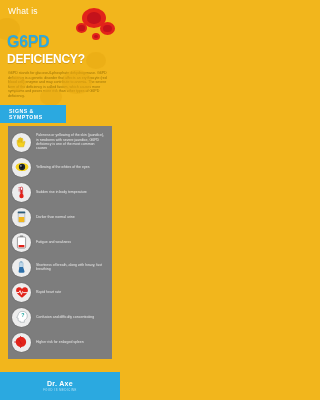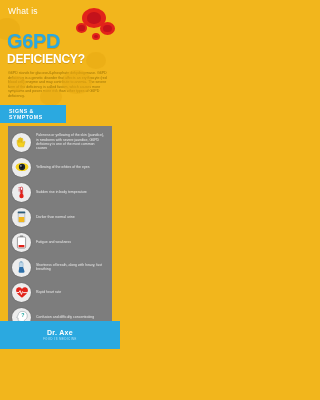--- a/index.html
+++ b/index.html
@@ -2,38 +2,38 @@
 <html><head>
 <meta charset="utf-8">
 <style>
   html,body{margin:0;padding:0;}
   body{
     width:120px;height:400px;overflow:hidden;
     background:#F2B61C;
     font-family:"Liberation Sans",sans-serif;
     -webkit-font-smoothing:antialiased;
   }
-  .page{position:relative;width:120px;height:349px;overflow:hidden;background:#F2B61C;}
+  .page{position:relative;width:120px;height:400px;overflow:hidden;background:#F2B61C;}
 
   
   .wm{position:absolute;border-radius:50%;background:#E8A913;opacity:.55;}
   .wm.w1{width:26px;height:22px;left:-6px;top:18px;}
   .wm.w2{width:20px;height:17px;left:86px;top:52px;}
   .wm.w3{width:30px;height:24px;left:62px;top:70px;}
   .wm.w4{width:18px;height:15px;left:8px;top:76px;}
   .wm.w5{width:22px;height:18px;left:40px;top:88px;}
 
   
   .header{position:relative;padding:7px 7px 0 7px;}
   .kicker{
     color:#FFFFFF;font-size:8.5px;font-weight:400;letter-spacing:.2px;
     line-height:9px;margin:0 0 1px 1px;
   }
   .title-g6pd{
-    color:#2BA9E0;font-size:20px;font-weight:bold;letter-spacing:-.3px;
+    color:#2BA9E0;font-size:16px;font-weight:bold;letter-spacing:-.3px;
     line-height:19px;margin:16px 0 0 0;
     text-shadow:0 1px 0 rgba(120,70,0,.25);
   }
   .title-def{
     color:#FFFFFF;font-size:12px;font-weight:bold;letter-spacing:-.2px;
     line-height:15px;margin:1px 0 0 0;
     text-shadow:0 1px 0 rgba(120,70,0,.25);
   }
 
   

